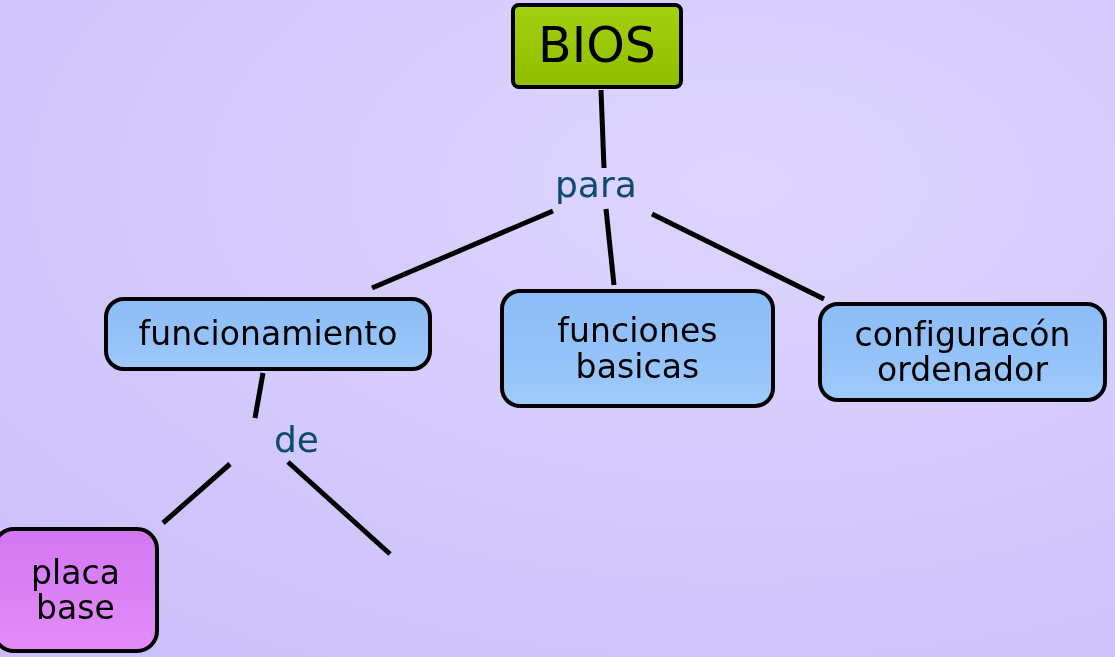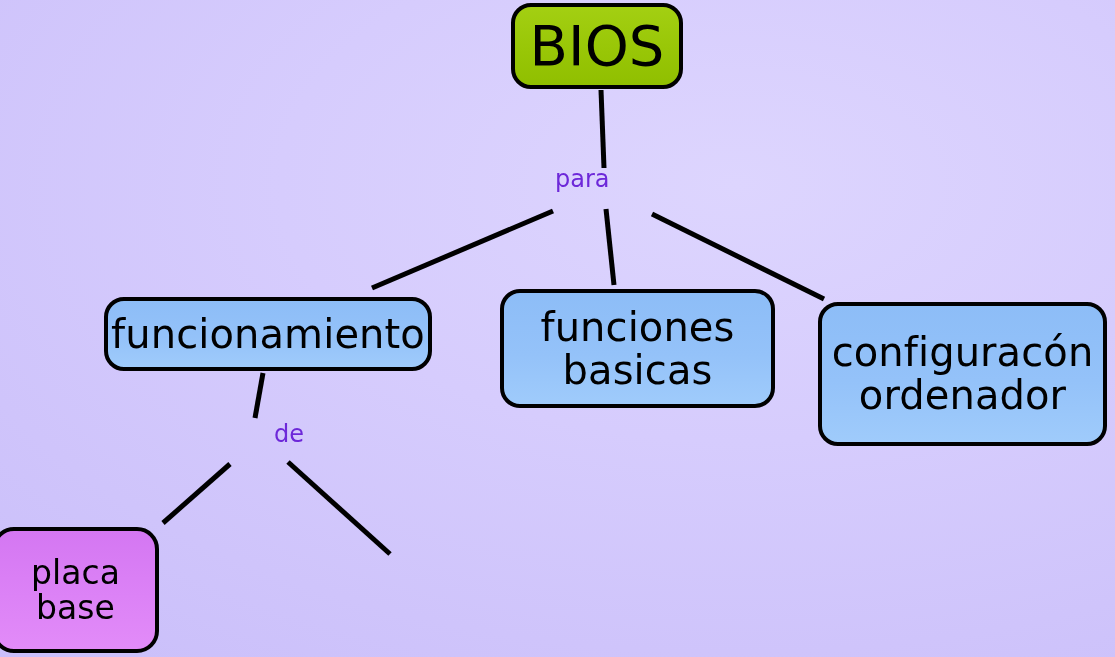--- a/index.html
+++ b/index.html
@@ -42,37 +42,37 @@
     align-items: center;
     justify-content: center;
     text-align: center;
     color: #000000;
     line-height: 1.07;
     white-space: pre-line;
     letter-spacing: 0.1px;
   }
   .node-root {
     background: linear-gradient(180deg, #a3cf12 0%, #99c707 52%, #90bf00 100%);
-    border-radius: 20px;
-    font-size: 56px;
+    border-radius: 8px;
+    font-size: 49px;
   }
   .node-blue {
     background: linear-gradient(180deg, #8dbdf7 0%, #94c2f9 55%, #9fcbfb 100%);
     border-radius: 20px;
-    font-size: 40px;
+    font-size: 33px;
   }
   .node-magenta {
     background: linear-gradient(180deg, #d477f2 0%, #dc82f6 55%, #e28bf8 100%);
     border-radius: 22px;
     font-size: 33px;
   }
   .edge-label {
     position: absolute;
-    color: #6d28d9;
-    font-size: 24px;
+    color: #0c4a6e;
+    font-size: 36px;
     line-height: 1;
     white-space: nowrap;
   }
 </style>
 </head>
 <body>
 
 <div id="canvas">
 
   <div id="bg-gradient"></div>
@@ -95,21 +95,21 @@
 
   <div class="node node-blue" style="left: 104px; top: 297px; width: 328px; height: 74px;">
     <span>funcionamiento</span>
   </div>
 
   <div class="node node-blue" style="left: 500px; top: 289px; width: 275px; height: 119px;">
     <span>funciones
 basicas</span>
   </div>
 
-  <div class="node node-blue" style="left: 818px; top: 302px; width: 289px; height: 144px;">
+  <div class="node node-blue" style="left: 818px; top: 302px; width: 289px; height: 100px;">
     <span>configuracón
 ordenador</span>
   </div>
 
   <div class="node node-magenta" style="left: -8px; top: 527px; width: 167px; height: 126px;">
     <span>placa
 base</span>
   </div>
 
 

